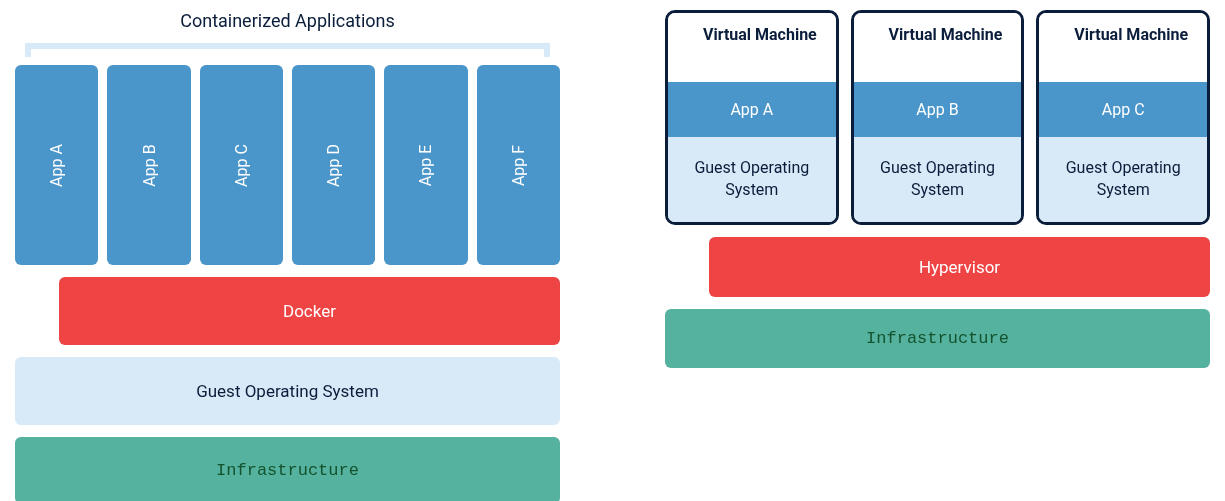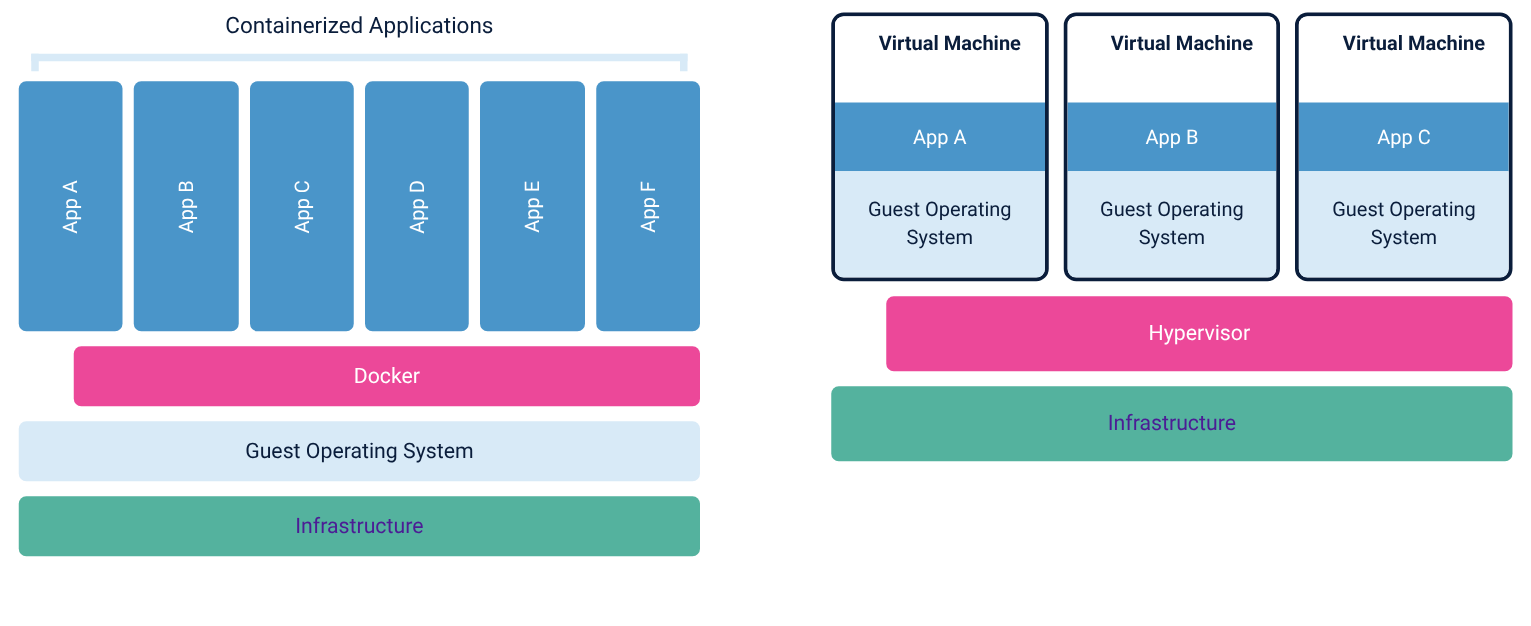--- a/index.html
+++ b/index.html
@@ -61,34 +61,35 @@
       transform: rotate(-90deg);
       white-space: nowrap;
     }
     .layer {
       border-radius: 6px;
       display: flex;
       align-items: center;
       justify-content: center;
       font-size: 17px;
       margin-bottom: 12px;
-      padding: 14px 0;
+      padding: 24px 0;
     }
     .layer-blue-mid {
-      background: #ec4899;
+      background: #ef4444;
       color: #ffffff;
       margin-left: 44px;
     }
     .layer-blue-light {
       background: #d8eaf7;
       color: #0a1d3b;
     }
     .layer-green {
       background: #54b29e;
-      color: #4c1d95;
+      color: #14532d;
+      font-family: Liberation Mono, monospace;
     }
     .vms-row {
       display: flex;
       gap: 12px;
       margin-bottom: 12px;
     }
     .vm-box {
       flex: 1;
       border: 3px solid #0a1d3b;
       border-radius: 10px;

